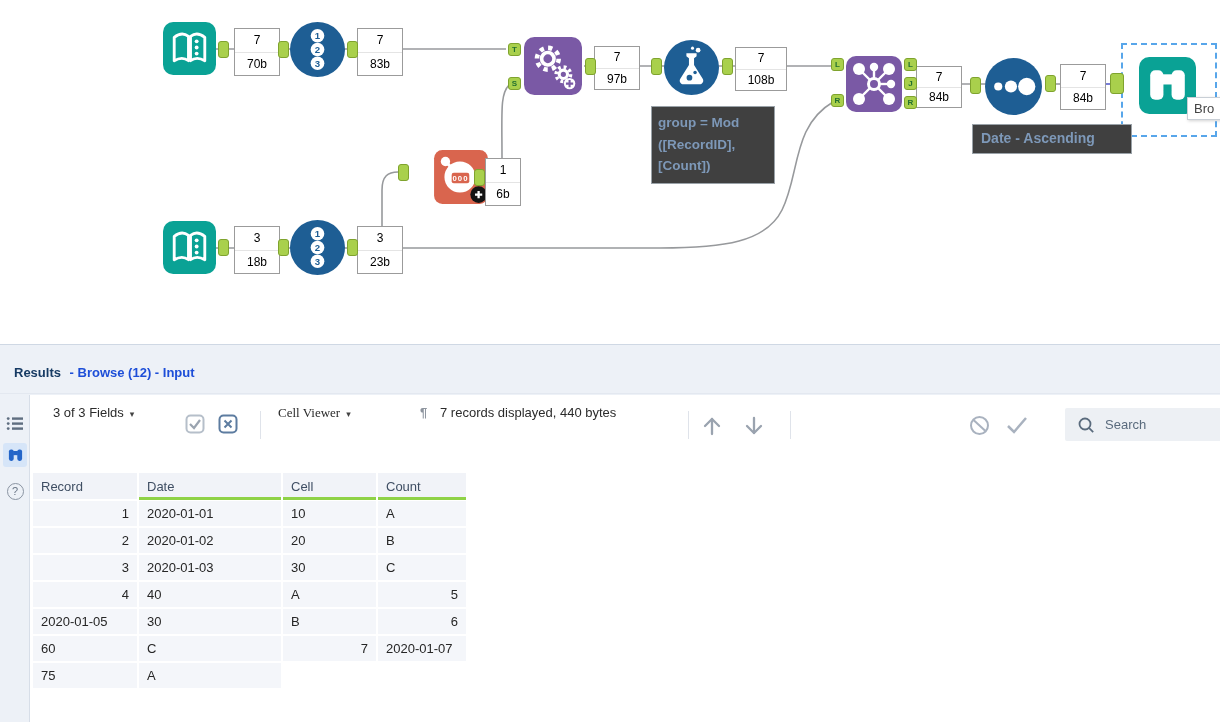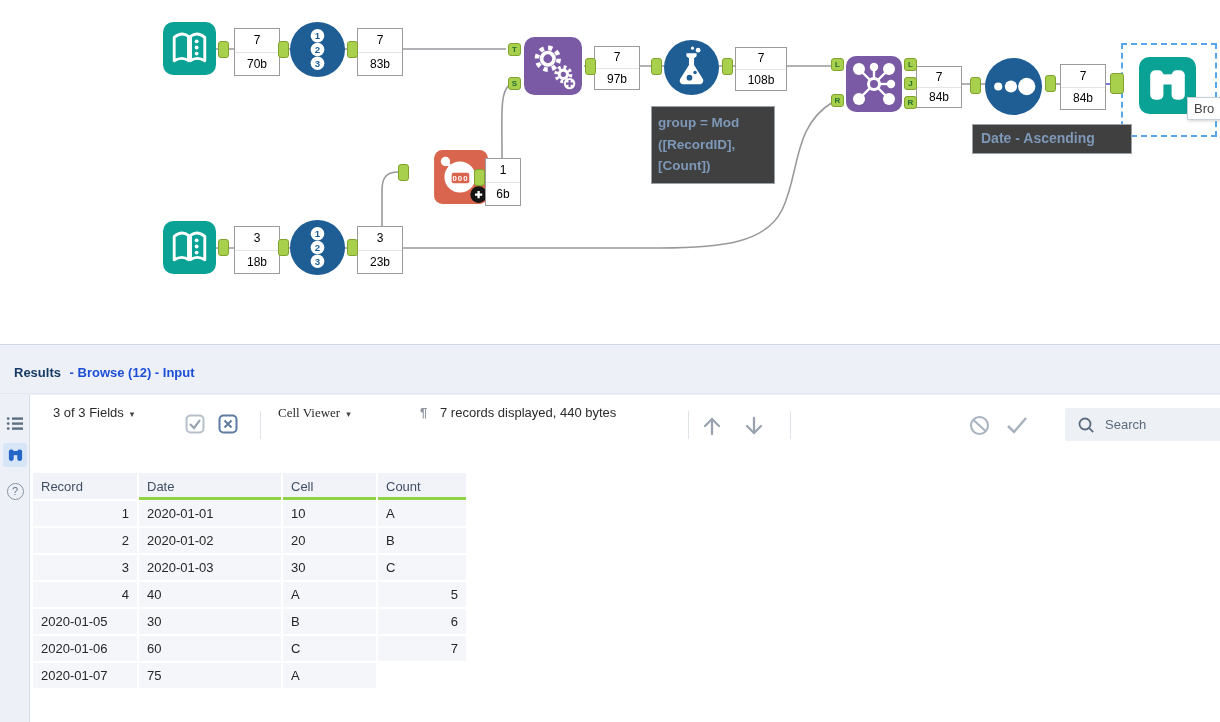--- a/index.html
+++ b/index.html
@@ -411,21 +411,20 @@
         <div class="cell num">4</div>
         <div class="cell">40</div>
         <div class="cell">A</div>
 
         <div class="cell num">5</div>
         <div class="cell">2020-01-05</div>
         <div class="cell">30</div>
         <div class="cell">B</div>
 
         <div class="cell num">6</div>
-        <div class="cell">2020-01-06</div>
         <div class="cell">60</div>
         <div class="cell">C</div>
 
         <div class="cell num">7</div>
         <div class="cell">2020-01-07</div>
         <div class="cell">75</div>
         <div class="cell">A</div>
       </div>
     </div>
   </div>

